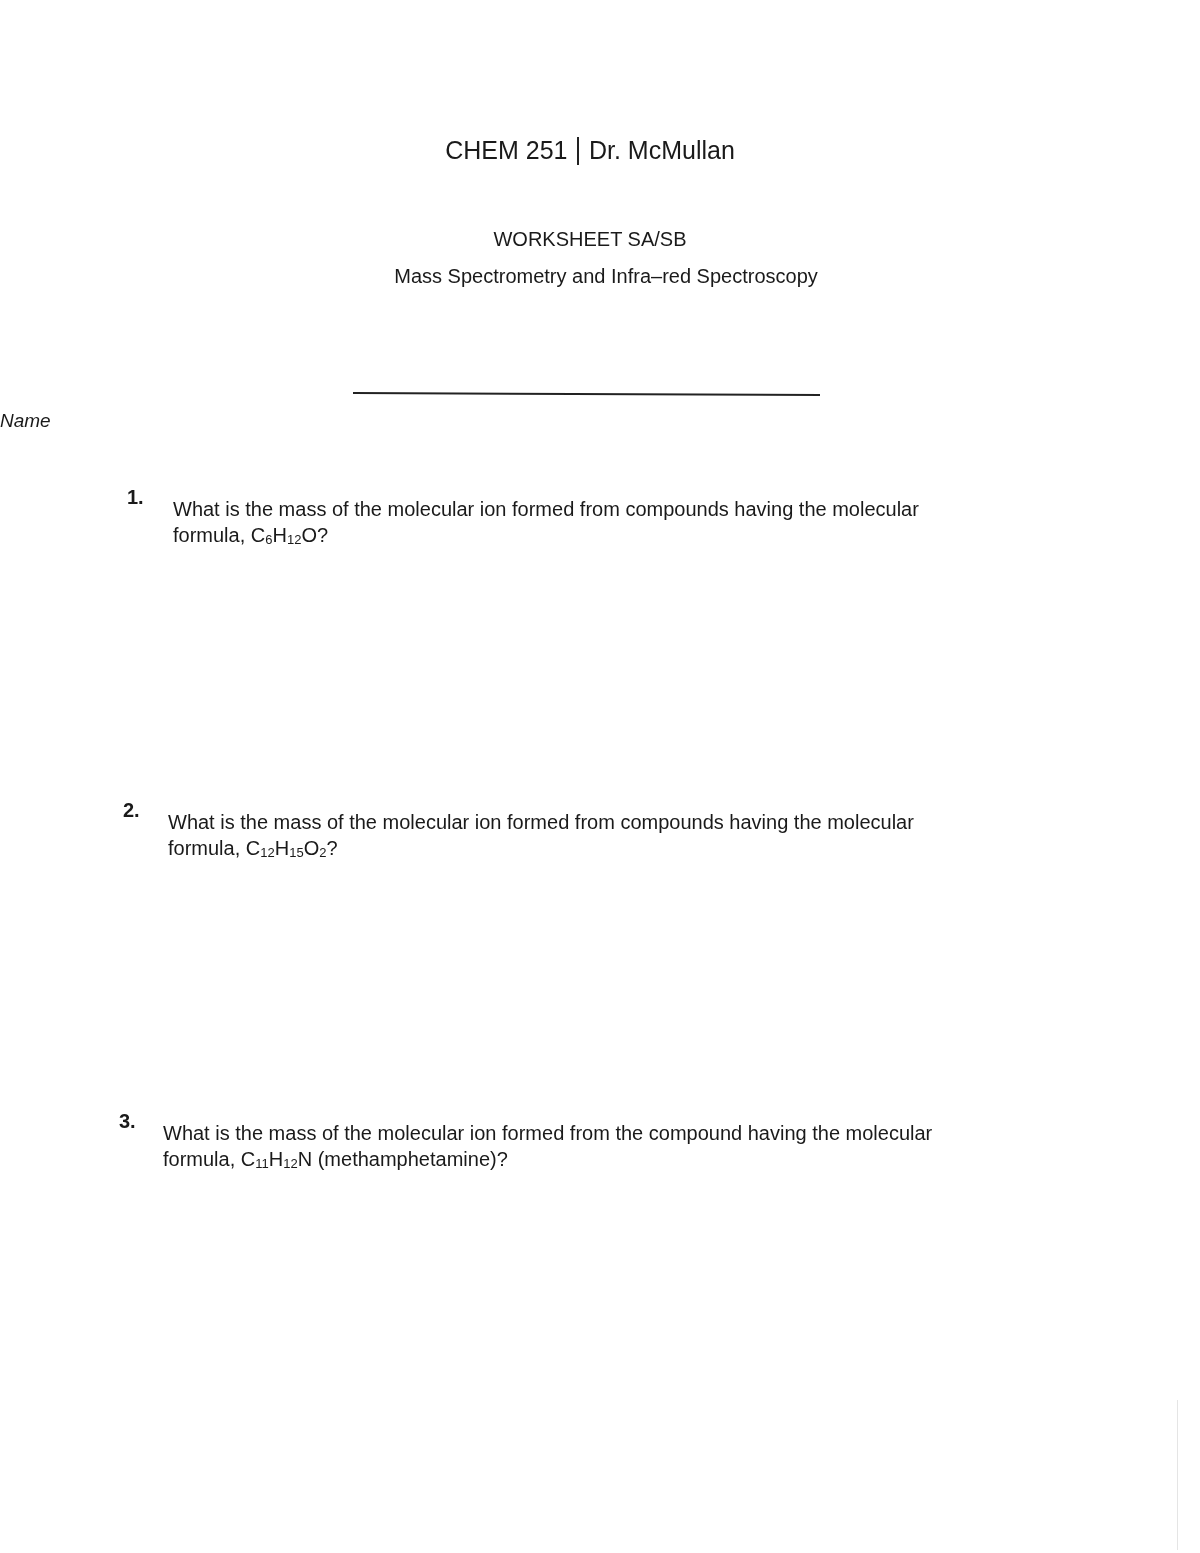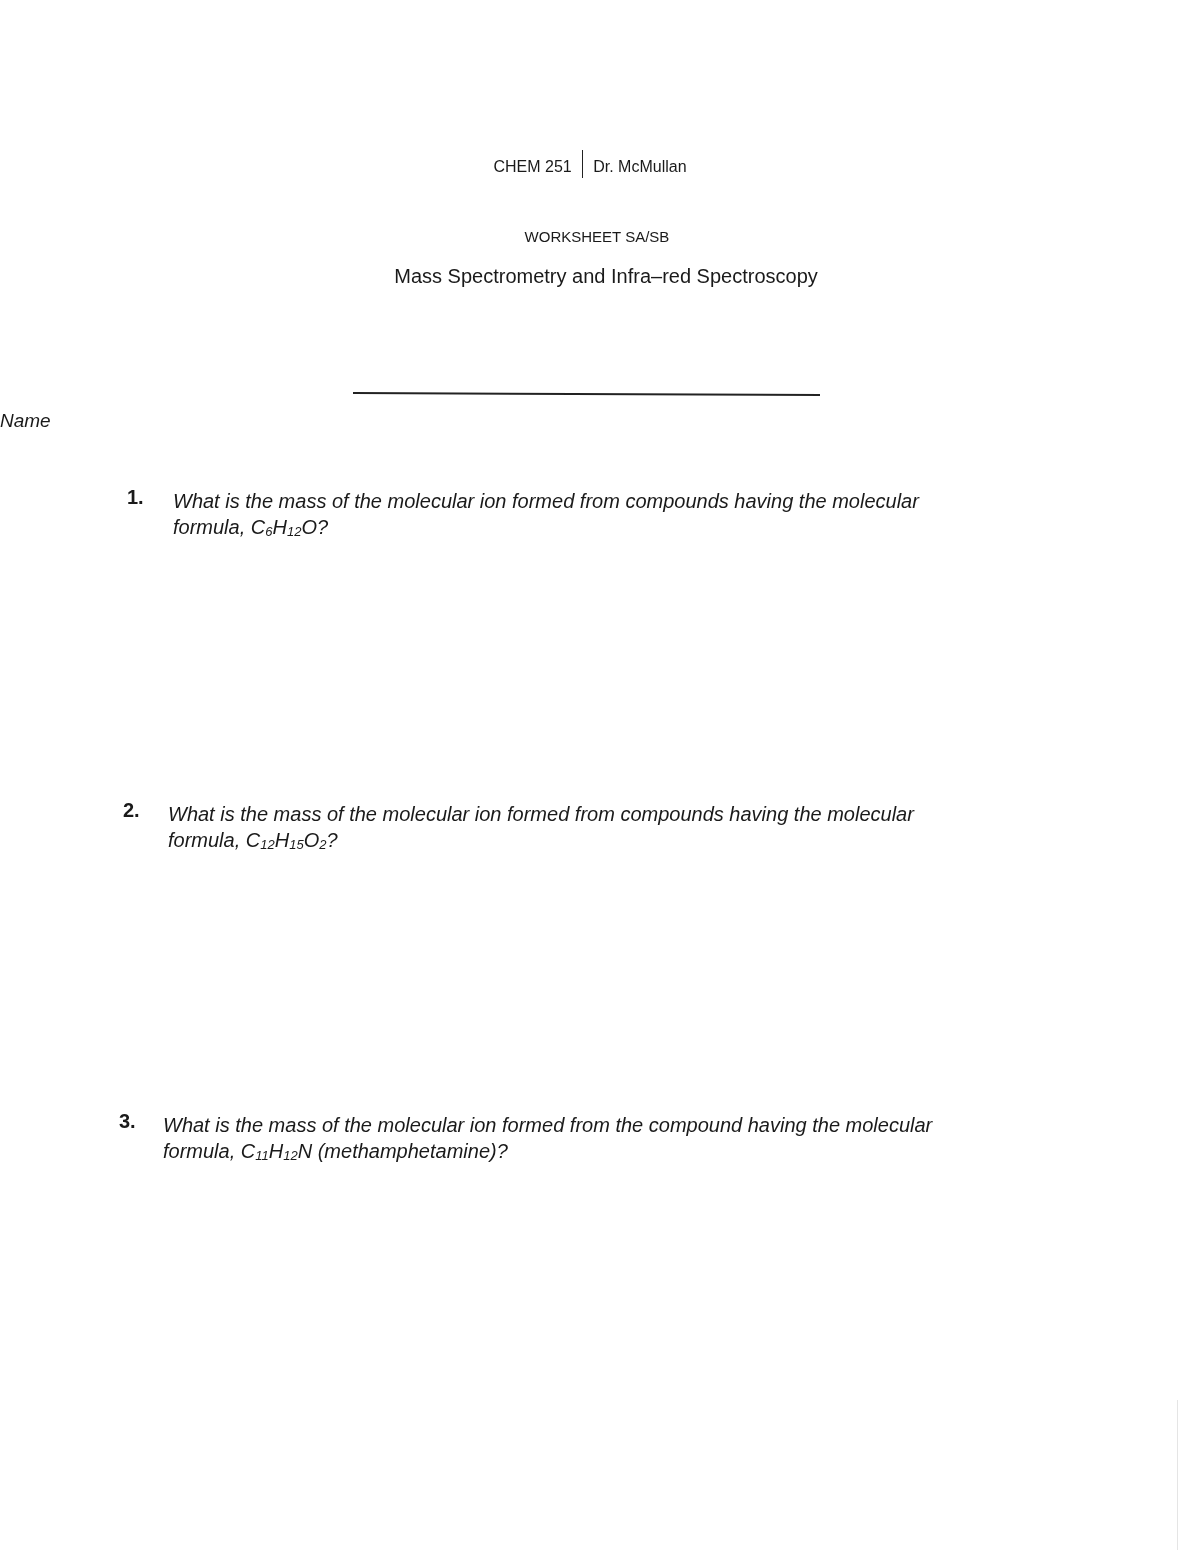--- a/index.html
+++ b/index.html
@@ -2,29 +2,29 @@
 <html><head>
 <meta charset="utf-8">
 <style>
   html, body { margin: 0; padding: 0; }
   body {
     width: 1200px; height: 1553px; background: #ffffff;
     position: relative; overflow: hidden;
     font-family: "Liberation Sans", sans-serif; color: #1a1a1a;
   }
   .center { position: absolute; left: 0; width: 1180px; text-align: center; }
-  .hdr1 { top: 150px; font-size: 16px; }
+  .hdr1 { top: 136px; font-size: 25px; }
   .hdr1 .bar { display: inline-block; width: 1.5px; height: 28px; background: #222; vertical-align: -6px; margin: 0 10px; }
-  .hdr2 { top: 228px; font-size: 15px; margin-left: 7px; }
+  .hdr2 { top: 228px; font-size: 20px; }
   .hdr3 { top: 265px; font-size: 20px; margin-left: 16px; }
   .name-line { position: absolute; left: 353px; top: 393px; width: 467px; height: 2px; background: #222; transform: rotate(0.25deg); }
   .name-label { position: absolute; left: 0; width: 1175px; top: 410px; font-style: italic; font-size: 19px; }
   .q { position: absolute; font-size: 20px; line-height: 26px; }
   .q .num { position: absolute; left: 0; top: 0; font-weight: bold; }
-  .q .text { position: absolute; top: 4px; white-space: nowrap; font-style: italic; }
+  .q .text { position: absolute; top: 12px; white-space: nowrap; }
   .q sub { font-size: 13px; vertical-align: -2px; }
   .edge { position: absolute; right: 22px; top: 1400px; width: 1px; height: 150px; background: #e5e5e5; }
 </style>
 </head>
 <body>
 
 <div class="center hdr1">
   <span>CHEM 251</span><span class="bar"></span><span>Dr. McMullan</span>
 </div>
 <div class="center hdr2">WORKSHEET SA/SB</div>

